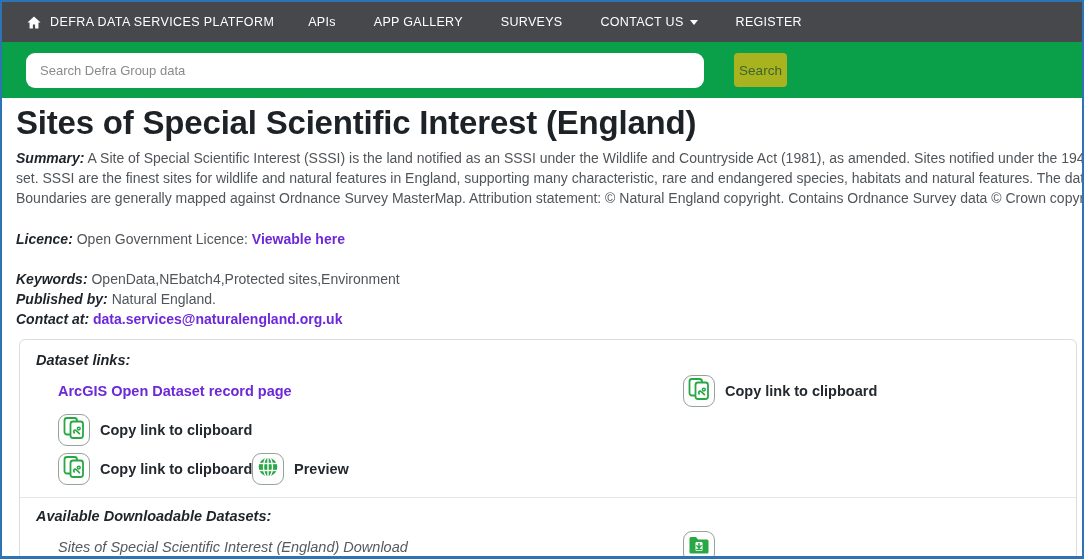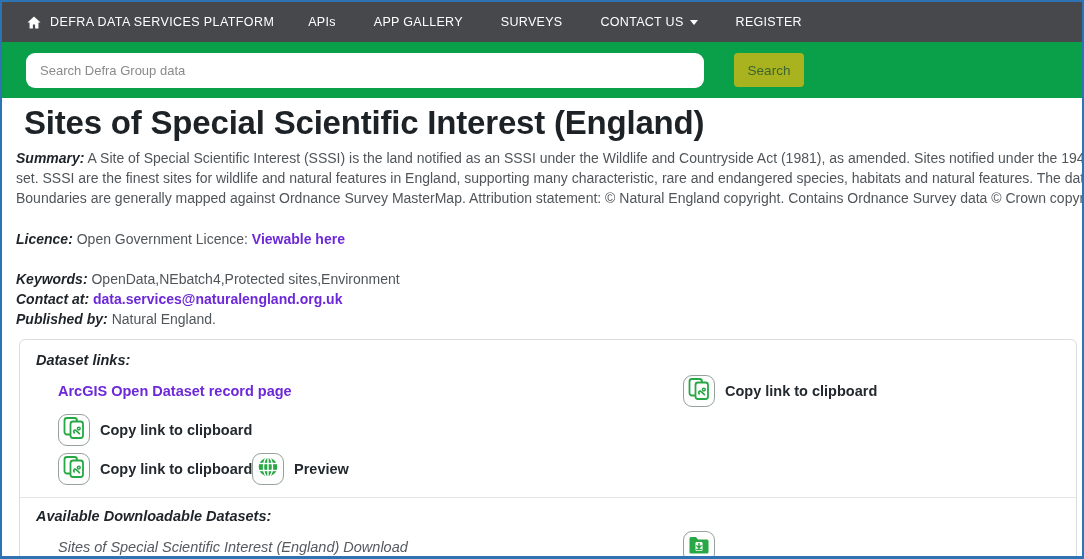--- a/index.html
+++ b/index.html
@@ -23,26 +23,26 @@
   .nav-item { cursor: pointer; display: flex; align-items: center; gap: 6px; white-space: nowrap; }
   .caret { width: 0; height: 0; border-left: 4px solid transparent; border-right: 4px solid transparent; border-top: 5px solid #fff; display: inline-block; }
   
   .search-band { height: 56px; background: #0AA04A; display: flex; align-items: center; padding: 0 24px; }
   .search-input {
     width: 678px; height: 35px; border: none; border-radius: 9px;
     padding: 0 14px; font-size: 13px; font-family: "Liberation Sans", sans-serif; color: #c2410c; outline: none;
   }
   .search-input::placeholder { color: #8a8a8a; }
   .search-btn {
-    margin-left: 30px; width: 70px; height: 34px; background: #A9B320; color: #3C642F;
+    margin-left: 30px; width: 53px; height: 34px; background: #A9B320; color: #3C642F;
     border: none; border-radius: 4px; font-size: 13.5px; font-family: "Liberation Sans", sans-serif; cursor: pointer;
   }
   
   .content { padding: 4px 0 0 14px; }
-  .page-title { font-size: 33px; font-weight: 600; color: #1d2227; letter-spacing: -0.2px; margin: 2px 8px 6px; }
+  .page-title { font-size: 33px; font-weight: 600; color: #1d2227; letter-spacing: -0.2px; margin: 2px 0 6px; }
   .para-line { font-size: 14px; line-height: 20px; color: #50555a; white-space: nowrap; overflow: hidden; width: 1066px; }
   .lbl { font-style: italic; font-weight: 700; color: #1e2429; }
   .meta-line { font-size: 14px; line-height: 20px; color: #50555a; white-space: nowrap; }
   .licence-line { margin-top: 21px; }
   .keywords-block { margin-top: 20px; }
   .navy-link { color: #6d28d9; font-weight: 700; text-decoration: none; cursor: pointer; }
   
   .box { margin: 10px 6px 0 3px; border: 1px solid #d9dde0; border-radius: 6px; padding: 12px 16px 14px; width: 1058px; }
   .box-heading { font-size: 14.5px; font-style: italic; font-weight: 700; color: #1e2429; }
   .link-row { display: flex; align-items: center; margin: 6px 0 6px 22px; height: 33px; }
@@ -118,26 +118,26 @@
     <span>Open Government Licence:</span>
     <a class="navy-link">Viewable here</a>
   </div>
 
   <div class="keywords-block">
     <div class="meta-line">
       <span class="lbl">Keywords:</span>
       <span>OpenData,NEbatch4,Protected sites,Environment</span>
     </div>
     <div class="meta-line">
+      <span class="lbl">Published by:</span>
+      <span>Natural England.</span>
+    </div>
+    <div class="meta-line">
       <span class="lbl">Contact at:</span>
       <a class="navy-link">data.services@naturalengland.org.uk</a>
-    </div>
-    <div class="meta-line">
-      <span class="lbl">Published by:</span>
-      <span>Natural England.</span>
     </div>
   </div>
 
   <div class="box">
     <div class="box-heading">Dataset links:</div>
     <div id="links-rows">
   <div class="link-row">
     <a class="link-label navy-link">ArcGIS Open Dataset record page</a>
     <div class="actions">
       <button class="icon-btn">

